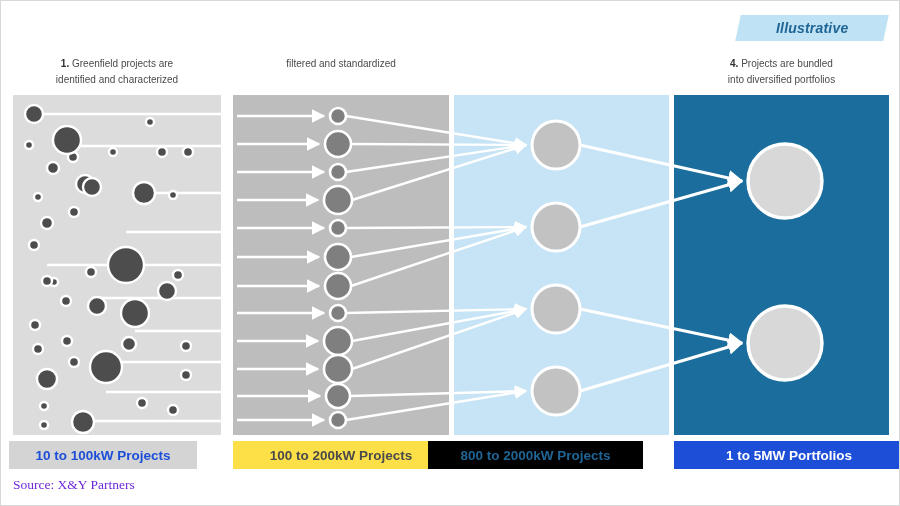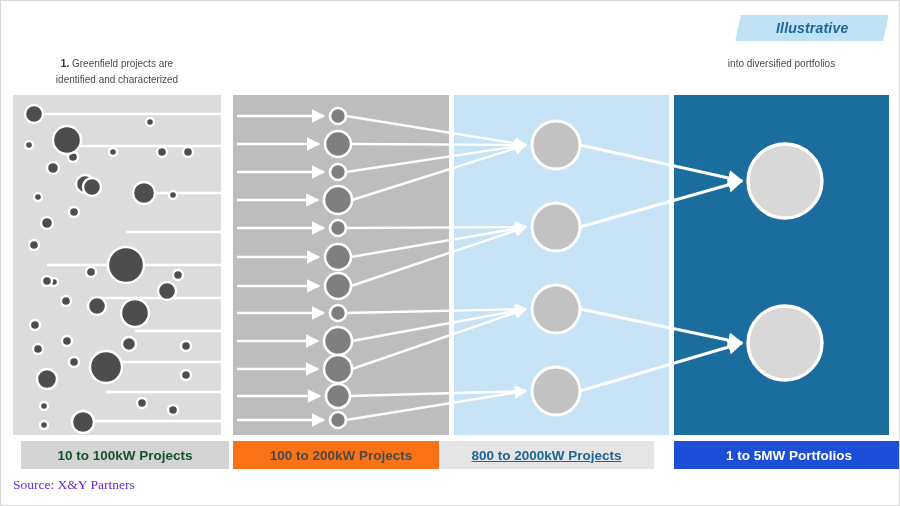--- a/index.html
+++ b/index.html
@@ -91,22 +91,25 @@
     <span class="badge-label">Illustrative</span>
   </div>
 
   <div class="headers">
     <div class="col-header" id="hdr0" style="left: 12px; width: 208px;">
       <div><b>1.</b>
         <span>Greenfield projects are</span></div>
       <div>identified and characterized</div>
     </div>
     <div class="col-header" id="hdr1" style="left: 232px; width: 216px;">
+      <div>filtered and standardized</div>
     </div>
     <div class="col-header" id="hdr3" style="left: 673px; width: 215px;">
+      <div><b>4.</b>
+        <span>Projects are bundled</span></div>
       <div>into diversified portfolios</div>
     </div>
   </div>
 
   <svg id="diagram" width="900" height="506" style="position:absolute;left:0;top:0;">
       <defs>
         <marker id="arrow" viewBox="0 0 10 10" refX="9" refY="5" markerWidth="5.2" markerHeight="5.2" orient="auto-start-reverse">
           <path d="M 0 0 L 10 5 L 0 10 z" fill="#ffffff"></path>
         </marker>
       </defs>
@@ -222,20 +225,20 @@
         <circle cx="555" cy="308" r="24" fill="#c2c2c2" stroke="#ffffff" stroke-width="3"></circle>
         <circle cx="555" cy="390" r="24" fill="#c2c2c2" stroke="#ffffff" stroke-width="3"></circle>
       </g>
       <g>
         <circle cx="784" cy="180" r="37" fill="#d8d8d8" stroke="#ffffff" stroke-width="3.4"></circle>
         <circle cx="784" cy="342" r="37" fill="#d8d8d8" stroke="#ffffff" stroke-width="3.4"></circle>
       </g>
     </svg>
 
   <div class="footer-labels">
-    <div class="footer-label" id="ftr0" style="left: 20px; width: 208px; background: rgb(212, 212, 212); color: #14532d;">10 to 100kW Projects</div>
-    <div class="footer-label" id="ftr1" style="left: 232px; width: 216px; background: #f97316; color: rgb(74, 74, 74);">100 to 200kW Projects</div>
-    <div class="footer-label" id="ftr2" style="left: 438px; width: 215px; background: #e5e5e5; color: rgb(31, 101, 149); text-decoration: underline;">800 to 2000kW Projects</div>
+    <div class="footer-label" id="ftr0" style="left: 8px; width: 188px; background: rgb(212, 212, 212); color: #1d4ed8;">10 to 100kW Projects</div>
+    <div class="footer-label" id="ftr1" style="left: 232px; width: 216px; background: #fde047; color: rgb(74, 74, 74);">100 to 200kW Projects</div>
+    <div class="footer-label" id="ftr2" style="left: 427px; width: 215px; background: #000000; color: rgb(31, 101, 149);">800 to 2000kW Projects</div>
     <div class="footer-label" id="ftr3" style="left: 673px; width: 230px; background: #1d4ed8; color: rgb(255, 255, 255);">1 to 5MW Portfolios</div>
   </div>
 
   <div class="source">Source: X&amp;Y Partners</div>
 </div>
 
 </body></html>

